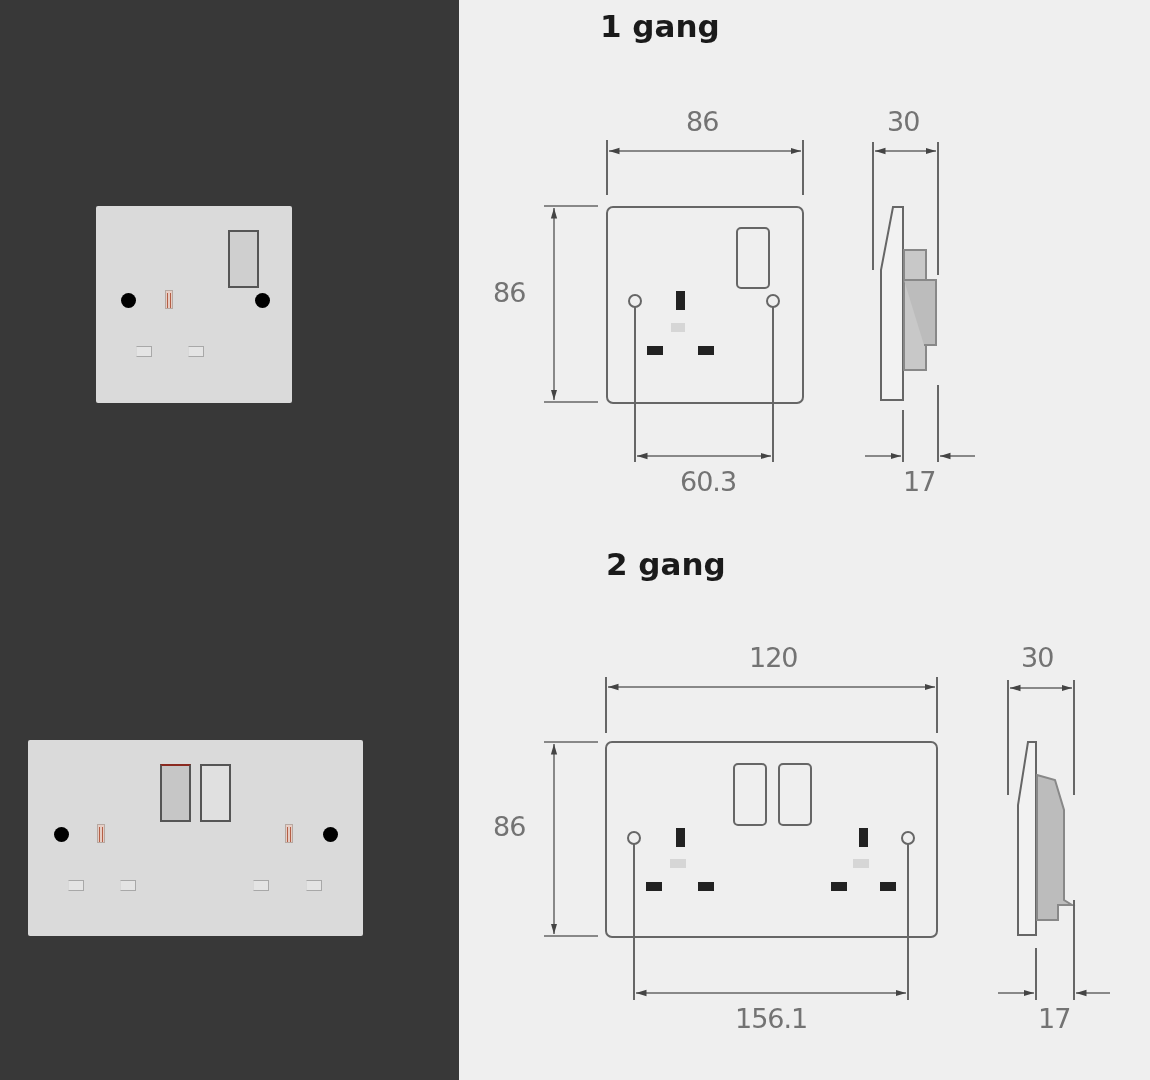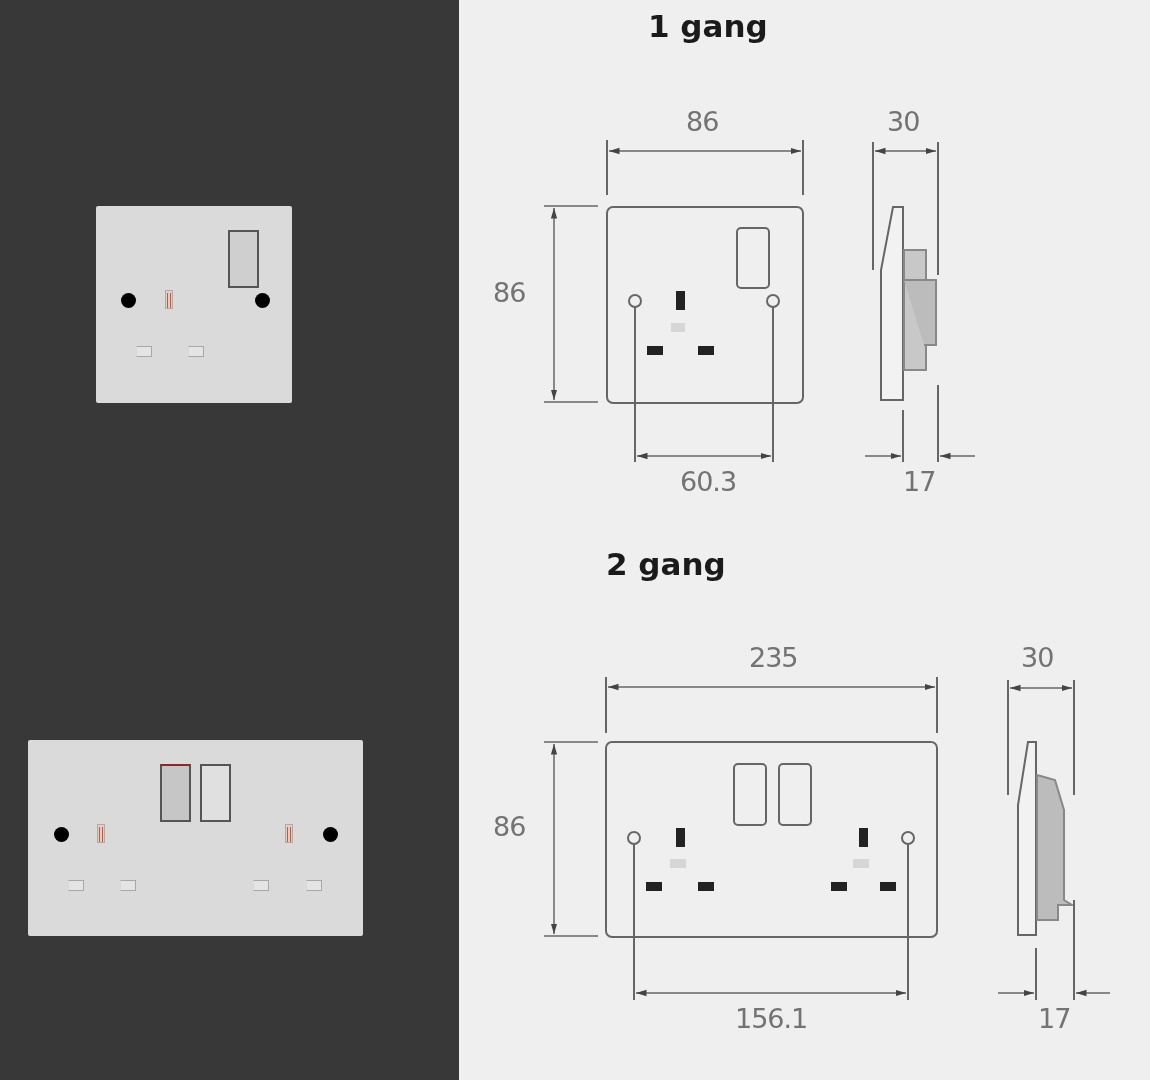--- a/index.html
+++ b/index.html
@@ -128,25 +128,25 @@
     <rect x="698" y="882" width="16" height="9"></rect>
     <rect x="670" y="859" width="16" height="9" fill="#d6d6d6"></rect>
 
     <rect x="859" y="828" width="9" height="19"></rect>
     <rect x="831" y="882" width="16" height="9"></rect>
     <rect x="880" y="882" width="16" height="9"></rect>
     <rect x="853" y="859" width="16" height="9" fill="#d6d6d6"></rect>
   </g>
 </svg>
 
-<div class="label title" style="left:600px;top:8px;margin-left:48px;">1 gang</div>
+<div class="label title" style="left:600px;top:8px;">1 gang</div>
 <div class="label dim" style="left:686px;top:106px;">86</div>
 <div class="label dim" style="left:493px;top:277px;">86</div>
 <div class="label dim" style="left:680px;top:466px;">60.3</div>
 <div class="label dim" style="left:887px;top:106px;">30</div>
 <div class="label dim" style="left:903px;top:466px;">17</div>
 
 <div class="label title" style="left:606px;top:546px;">2 gang</div>
-<div class="label dim" style="left:749px;top:642px;">235</div>
+<div class="label dim" style="left:749px;top:642px;">120</div>
 <div class="label dim" style="left:493px;top:811px;">86</div>
 <div class="label dim" style="left:735px;top:1003px;">156.1</div>
 <div class="label dim" style="left:1021px;top:642px;">30</div>
 <div class="label dim" style="left:1038px;top:1003px;">17</div>
 
 </body></html>

